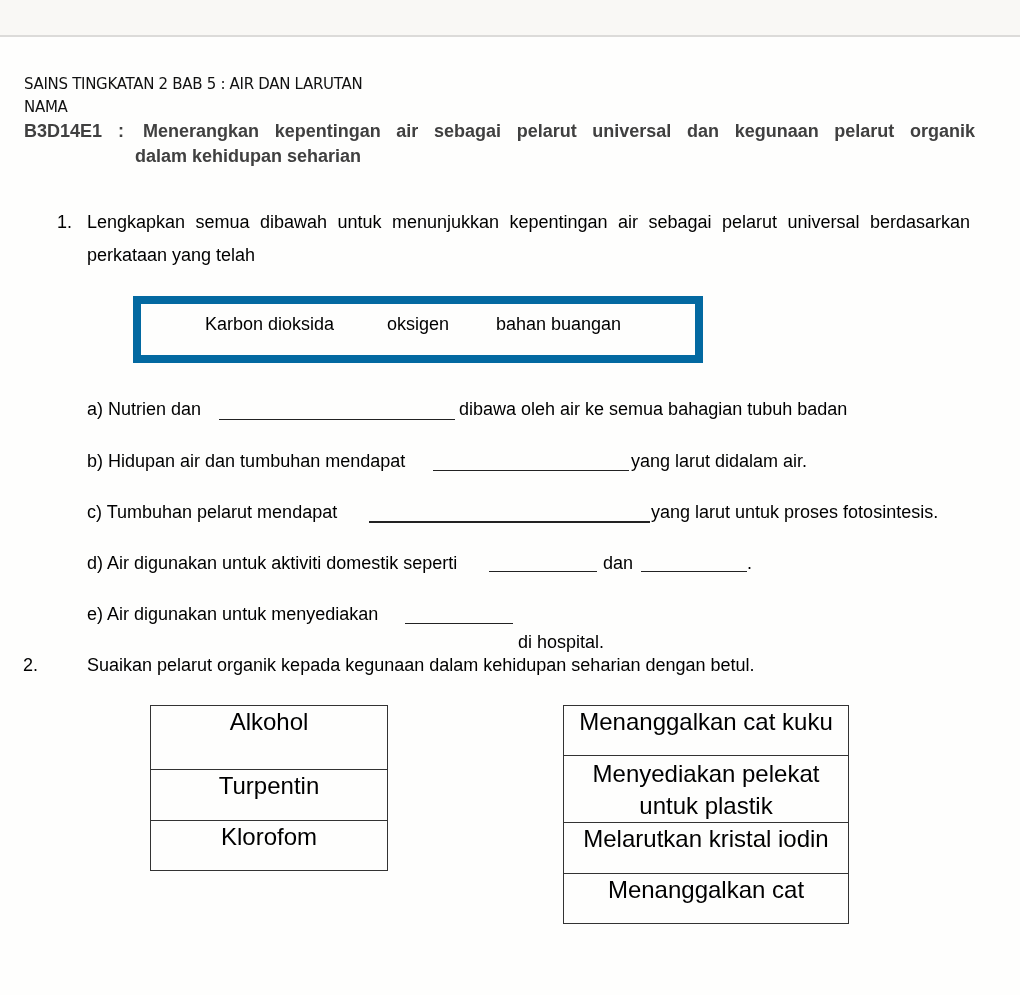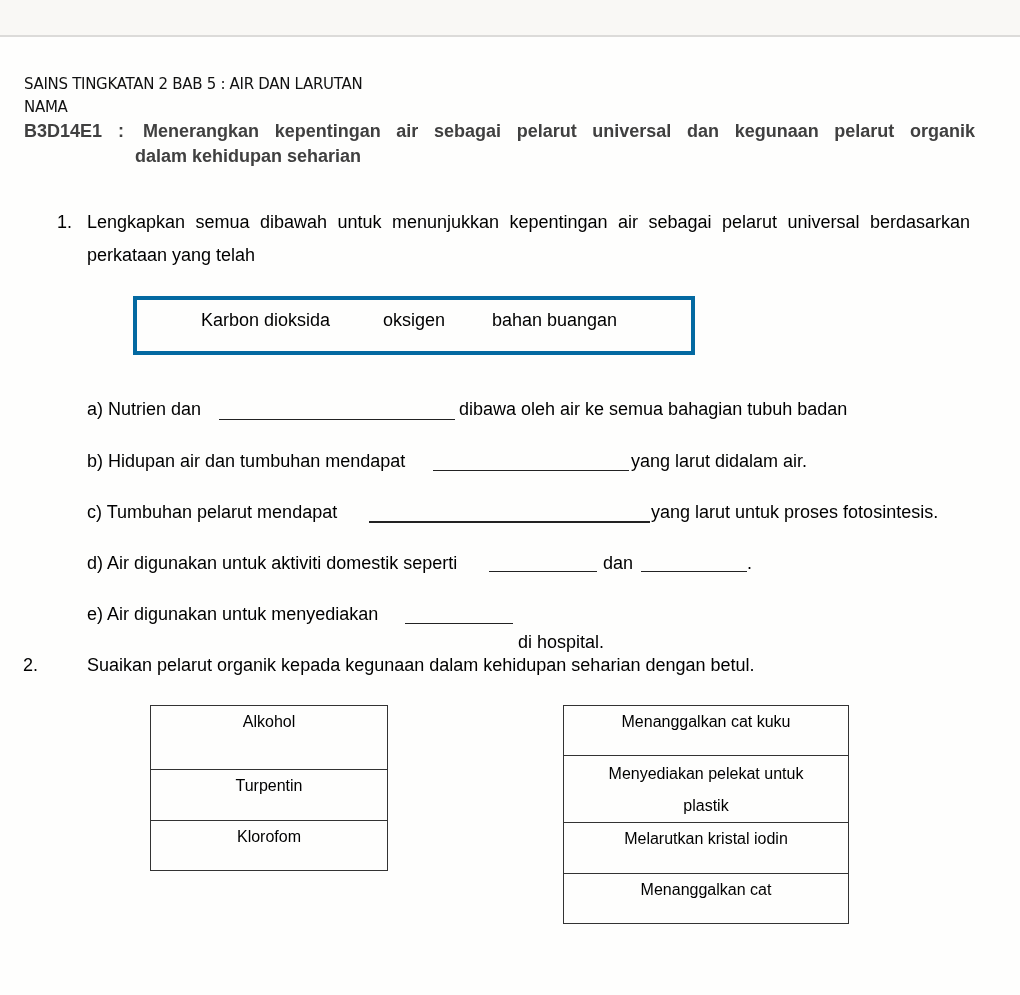--- a/index.html
+++ b/index.html
@@ -42,38 +42,38 @@
   .blank {
     display: inline-block;
     border-bottom: 1.5px solid #222;
     height: 18px;
     vertical-align: baseline;
   }
   .wordbox {
     position: absolute;
     left: 133px; top: 296px;
     width: 554px; height: 51px;
-    border: 4px solid #0369a1;
+    border: 8px solid #0369a1;
     box-sizing: content-box;
   }
   .word {
     position: absolute;
     top: 10px;
     font-size: 18px;
   }
   .mtable {
     position: absolute;
     border-collapse: collapse;
     border: 1.5px solid #333;
   }
   .mtable td {
     border: 1.5px solid #333;
     text-align: center;
     vertical-align: top;
-    font-size: 16px;
+    font-size: 24px;
     padding: 0;
     box-sizing: border-box;
   }
   .mtable td span { display: block; padding-top: 6px; line-height: 20px; }
   .r-left-td span { line-height: 32px; padding-top: 2px; }
 </style>
 </head>
 <body>
 
 <div class="topbar"></div>

